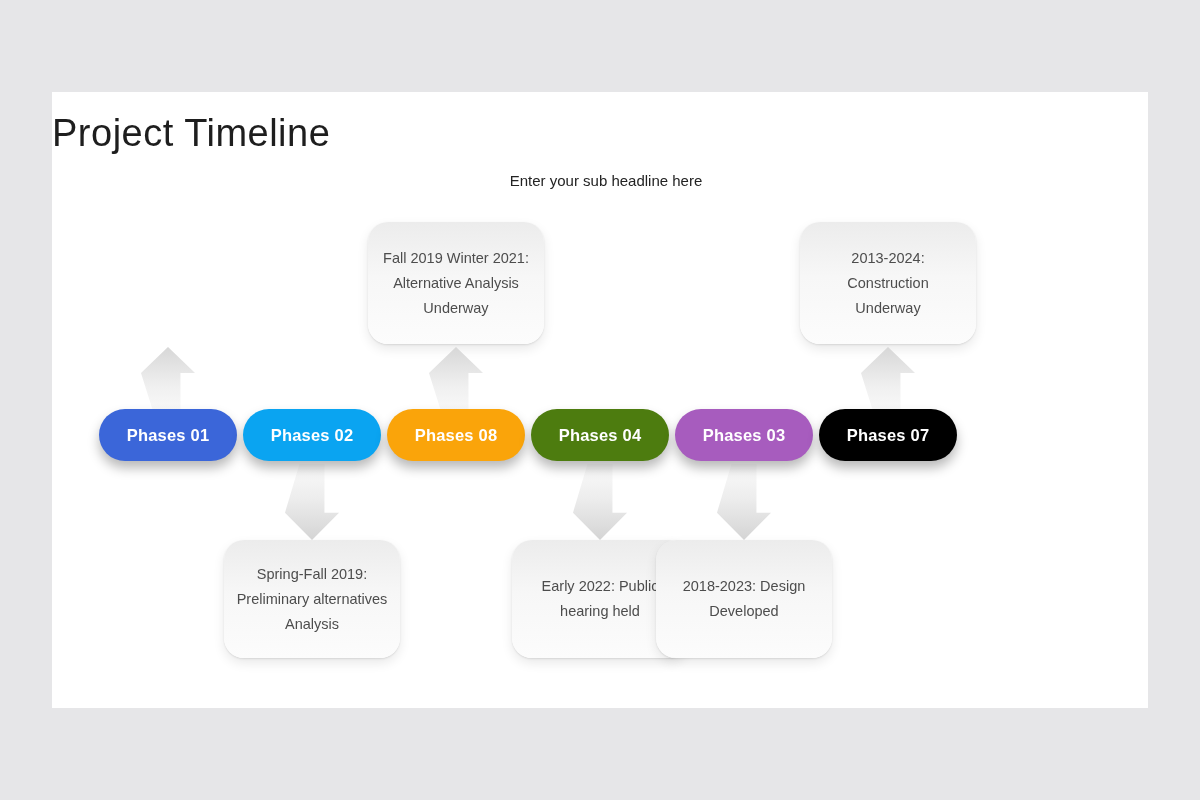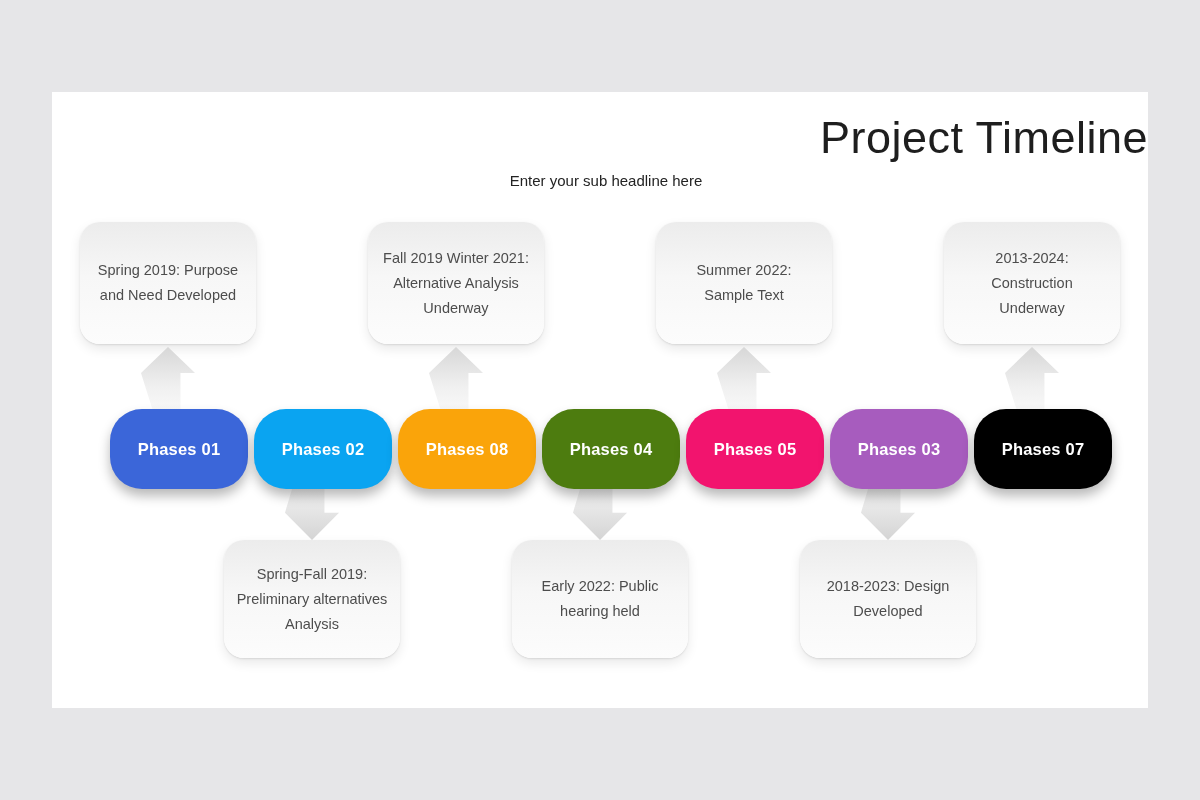--- a/index.html
+++ b/index.html
@@ -7,34 +7,34 @@
     width:1200px;height:800px;position:relative;
     background:#e6e6e8;
     font-family:"Liberation Sans",sans-serif;
     overflow:hidden;
   }
   .slide{
     position:absolute;left:52px;top:92px;width:1096px;height:616px;
     background:#ffffff;
   }
   .title{
-    position:absolute;top:20px;left:0;right:0;text-align:right;
-    font-size:45px;font-weight:400;color:#1e1e1e;letter-spacing:.5px;
+    position:absolute;top:20px;left:0;right:0;text-align:left;
+    font-size:38px;font-weight:400;color:#1e1e1e;letter-spacing:.5px;
   }
   .subtitle{
     position:absolute;top:80px;left:12px;right:0;text-align:center;
     font-size:15px;font-weight:400;color:#232323;
   }
   .cols{
     position:absolute;left:44px;top:0;width:1008px;height:100%;
     display:grid;grid-template-columns:repeat(7,144px);
   }
   .col{position:relative;}
   .pill{
-    position:absolute;top:317px;left:14px;width:138px;height:80px;
+    position:absolute;top:317px;left:3px;width:138px;height:52px;
     border-radius:32px;display:flex;align-items:center;justify-content:center;
     color:#ffffff;font-weight:bold;font-size:16.5px;letter-spacing:.2px;
     box-shadow:0 7px 12px rgba(0,0,0,.28);
     z-index:2;
   }
   .callout{
     position:absolute;left:calc(50% - 88px);width:176px;
     border-radius:20px;
     background:linear-gradient(180deg,#ececec 0%,#f7f7f7 45%,#fcfcfc 100%);
     box-shadow:0 1px 2px rgba(0,0,0,.10),0 5px 12px rgba(0,0,0,.09);
@@ -64,22 +64,20 @@
 </head>
 <body>
 
 <div class="slide">
   <div class="title">Project Timeline</div>
   <div class="subtitle">Enter your sub headline here</div>
 
   <div class="cols">
 
     <div class="col">
-      <div class="callout above">Spring 2019: Purpose
-and Need Developed</div>
       <div class="arrow up"></div>
       <div class="pill" style="background: rgb(59, 102, 217);">Phases 01</div>
     </div>
 
     <div class="col">
       <div class="pill" style="background: rgb(10, 164, 241);">Phases 02</div>
       <div class="arrow down"></div>
       <div class="callout below">Spring-Fall 2019:
 Preliminary alternatives
 Analysis</div>
@@ -93,26 +91,20 @@
       <div class="pill" style="background: rgb(250, 164, 10);">Phases 08</div>
     </div>
 
     <div class="col">
       <div class="pill" style="background: #4d7c0f;">Phases 04</div>
       <div class="arrow down"></div>
       <div class="callout below">Early 2022: Public
 hearing held</div>
     </div>
 
-    <div class="col">
-      <div class="callout above">Summer 2022:
-Sample Text</div>
-      <div class="arrow up"></div>
-      <div class="pill" style="background: rgb(242, 20, 110);">Phases 05</div>
-    </div>
 
     <div class="col">
       <div class="pill" style="background: rgb(167, 92, 190);">Phases 03</div>
       <div class="arrow down"></div>
       <div class="callout below">2018-2023: Design
 Developed</div>
     </div>
 
     <div class="col">
       <div class="callout above">2013-2024:

